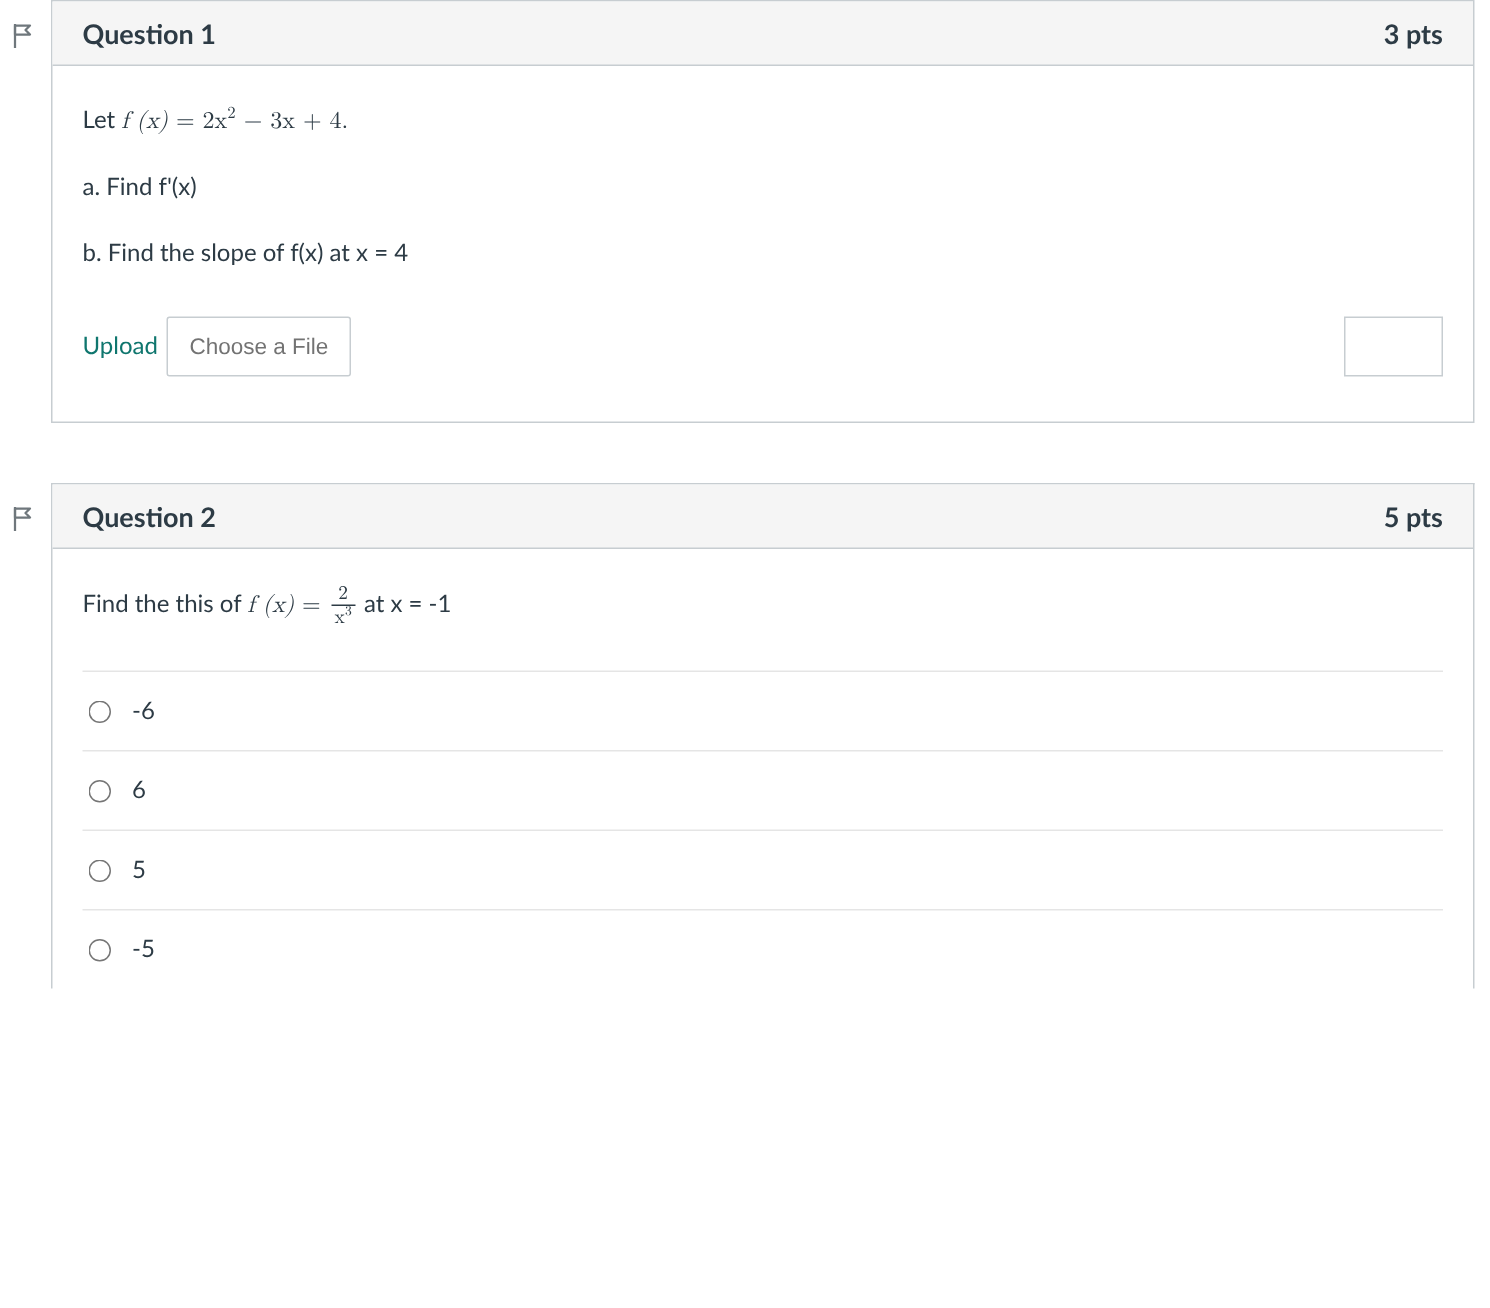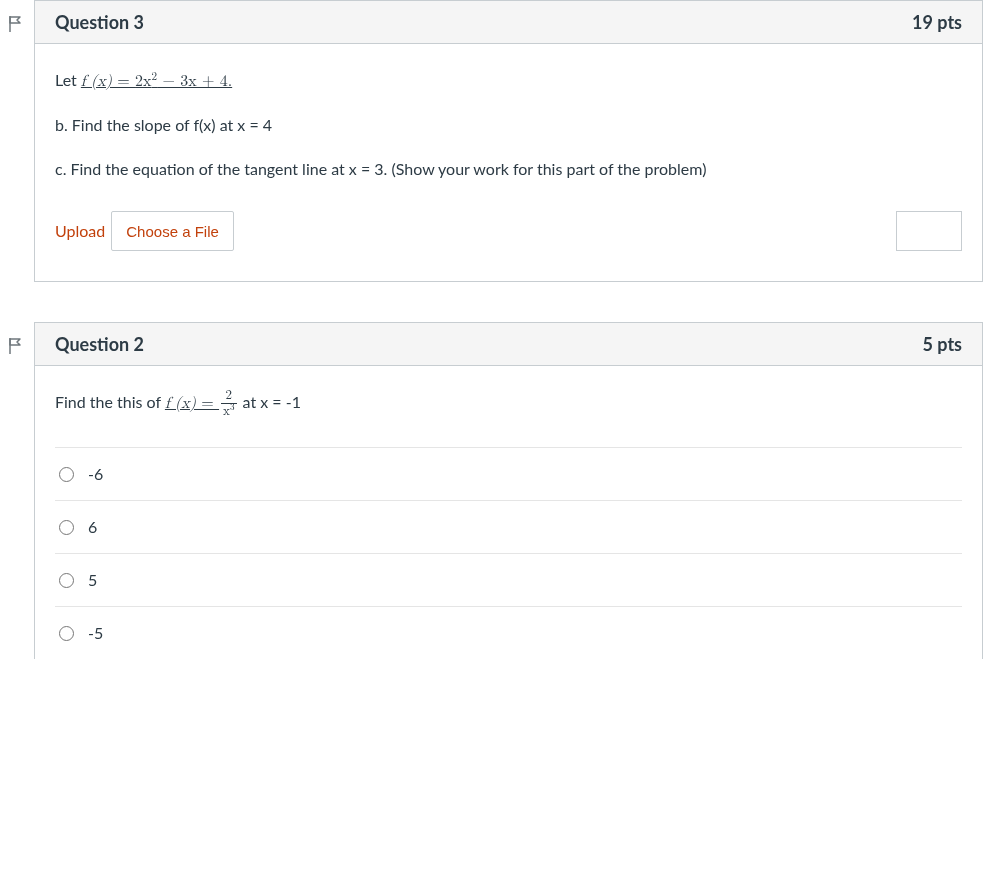--- a/index.html
+++ b/index.html
@@ -46,21 +46,20 @@
   .question-body {
     padding: 24px 20px 30px 20px;
     font-size: 16px;
     line-height: 1.5;
   }
   .question-body p {
     margin: 0 0 20px 0;
   }
   .math {
     font-family: "Cambria Math", "Latin Modern Math", "STIX Two Math", Times, serif;
-    text-decoration: underline;
   }
   .frac {
     display: inline-block;
     vertical-align: middle;
     text-align: center;
     font-size: 13px;
     line-height: 1;
     position: relative;
     top: -1px;
     margin: 0 2px;
@@ -70,30 +69,30 @@
   sup { font-size: 0.7em; vertical-align: super; line-height: 0; }
 
   .upload-row {
     margin-top: 30px;
     display: flex;
     align-items: stretch;
     gap: 0;
   }
   .upload-label {
     font-size: 16px;
-    color: #c2410c;
+    color: #0f766e;
     align-self: center;
     padding-right: 6px;
   }
   .file-btn {
     border: 1px solid #c7cdd1;
     background: #fff;
     padding: 8px 14px;
     font-size: 15px;
-    color: #c2410c;
+    color: #737373;
     cursor: pointer;
     border-radius: 2px;
   }
   .upload-spacer {
     flex: 1;
     border: 1px solid #fff;
   }
   .upload-preview {
     width: 66px;
     height: 40px;
@@ -133,29 +132,29 @@
 
   <div class="question-block">
     <div class="flag-icon" title="Flag question">
       <svg width="20" height="20" viewBox="0 0 20 20">
         <path d="M4 2 L4 18" stroke="#6f777c" stroke-width="1.5" fill="none"></path>
         <path d="M4 3 L14 3 L11 6 L14 9 L4 9 Z" fill="none" stroke="#6f777c" stroke-width="1.5" stroke-linejoin="round"></path>
       </svg>
     </div>
     <div class="question-card">
       <div class="question-header">
-        <span>Question 3</span>
-        <span>19 pts</span>
+        <span>Question 1</span>
+        <span>3 pts</span>
       </div>
       <div class="question-body">
         <p>
           <span>Let </span><span class="math"><i>f (x)</i><span> = </span><span>2x</span><sup>2</sup><span>  −  3x  + 4.</span></span>
         </p>
+        <p>a. Find f'(x)</p>
         <p>b. Find the slope of f(x) at x = 4</p>
-        <p>c. Find the equation of the tangent line at x = 3. (Show your work for this part of the problem)</p>
 
         <div class="upload-row">
           <span class="upload-label">Upload</span>
           <button class="file-btn">Choose a File</button>
           <div class="upload-spacer"></div>
           <div class="upload-preview"></div>
         </div>
       </div>
     </div>
   </div>

